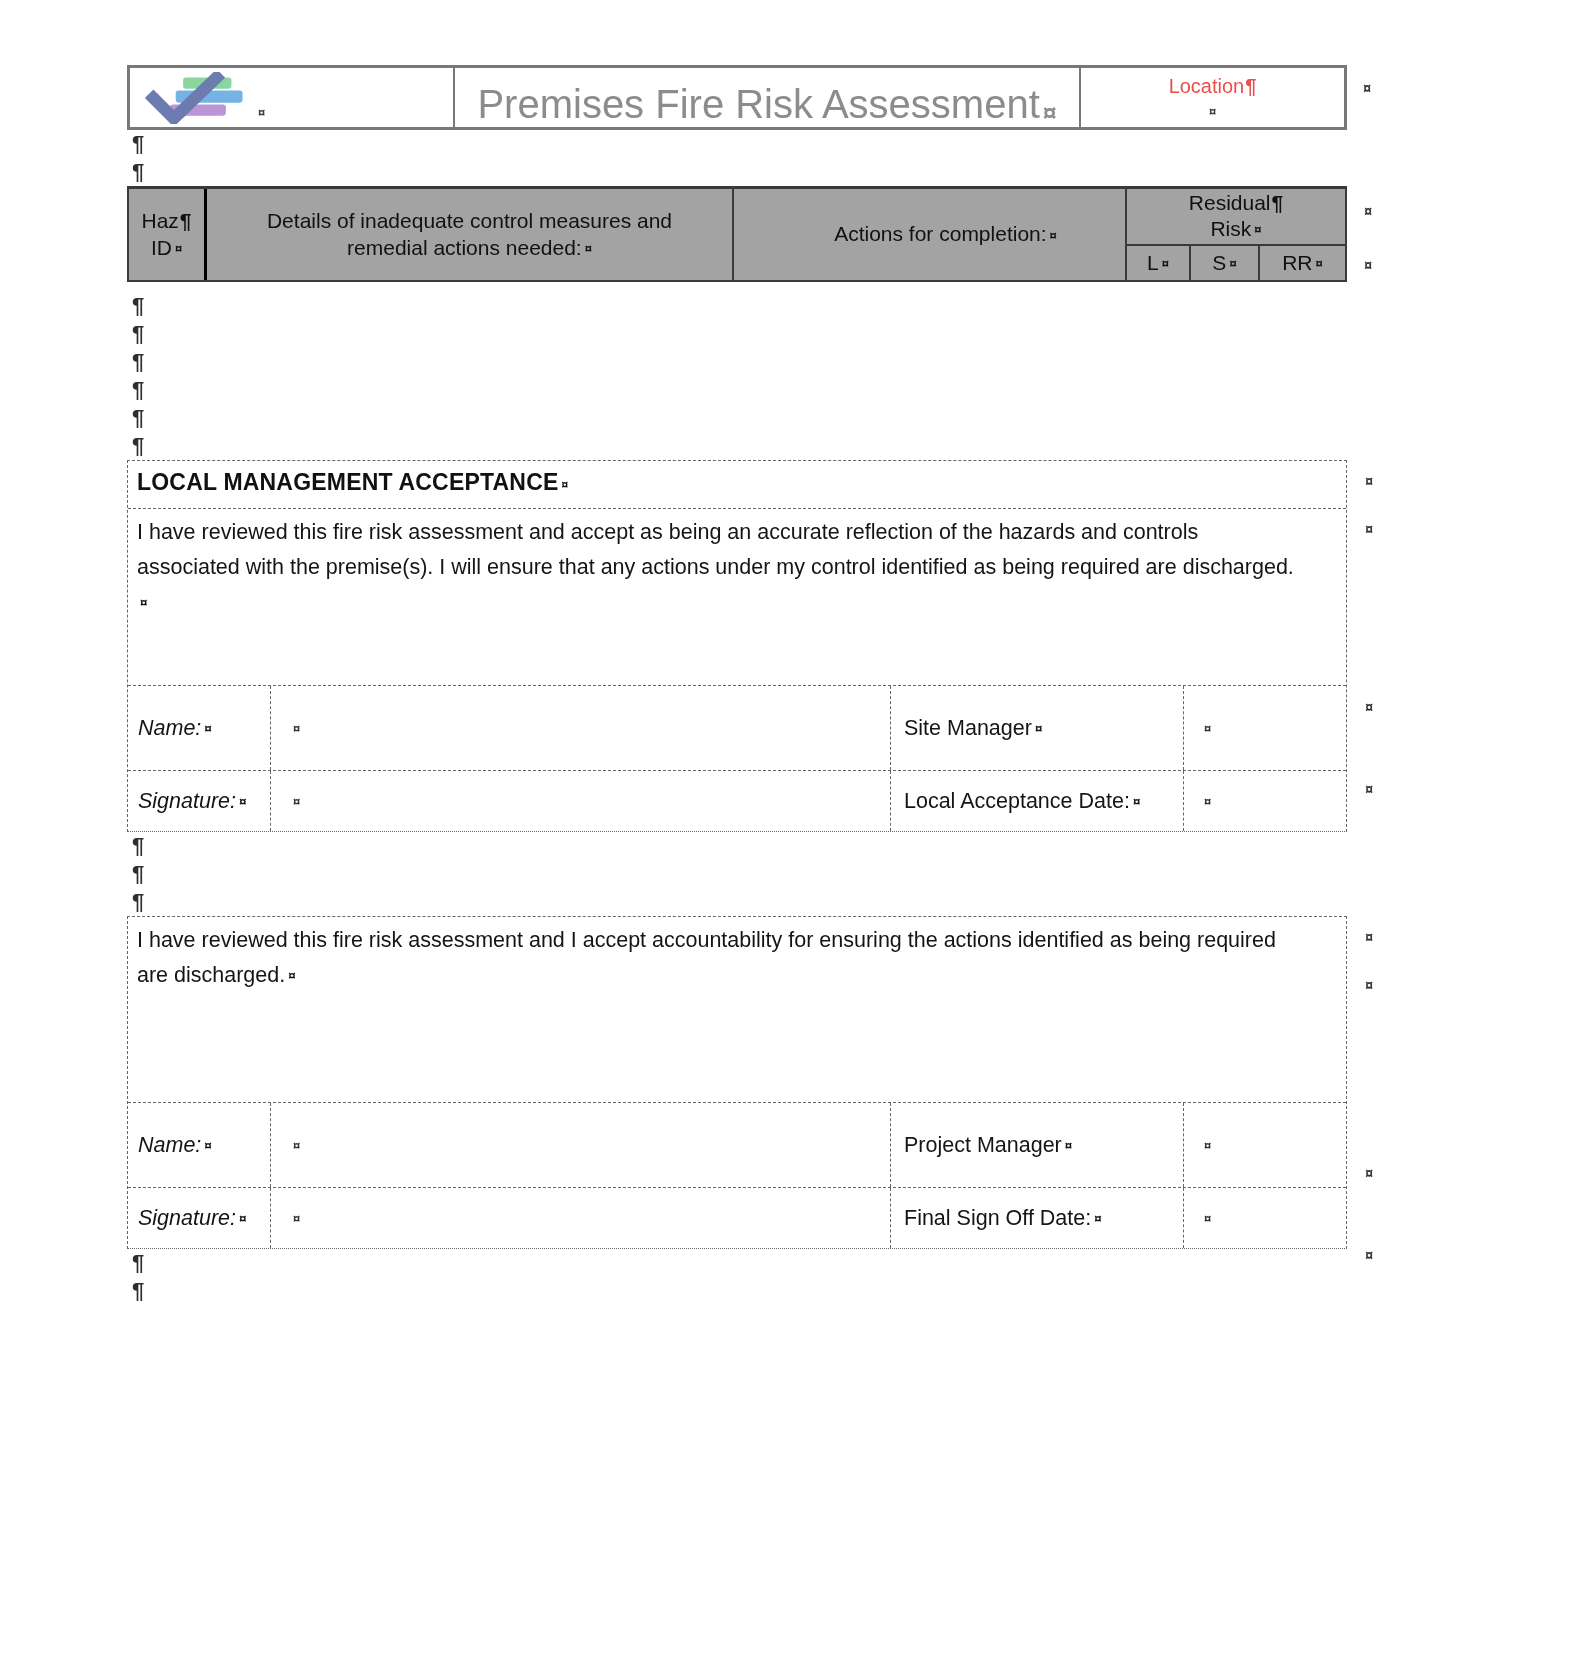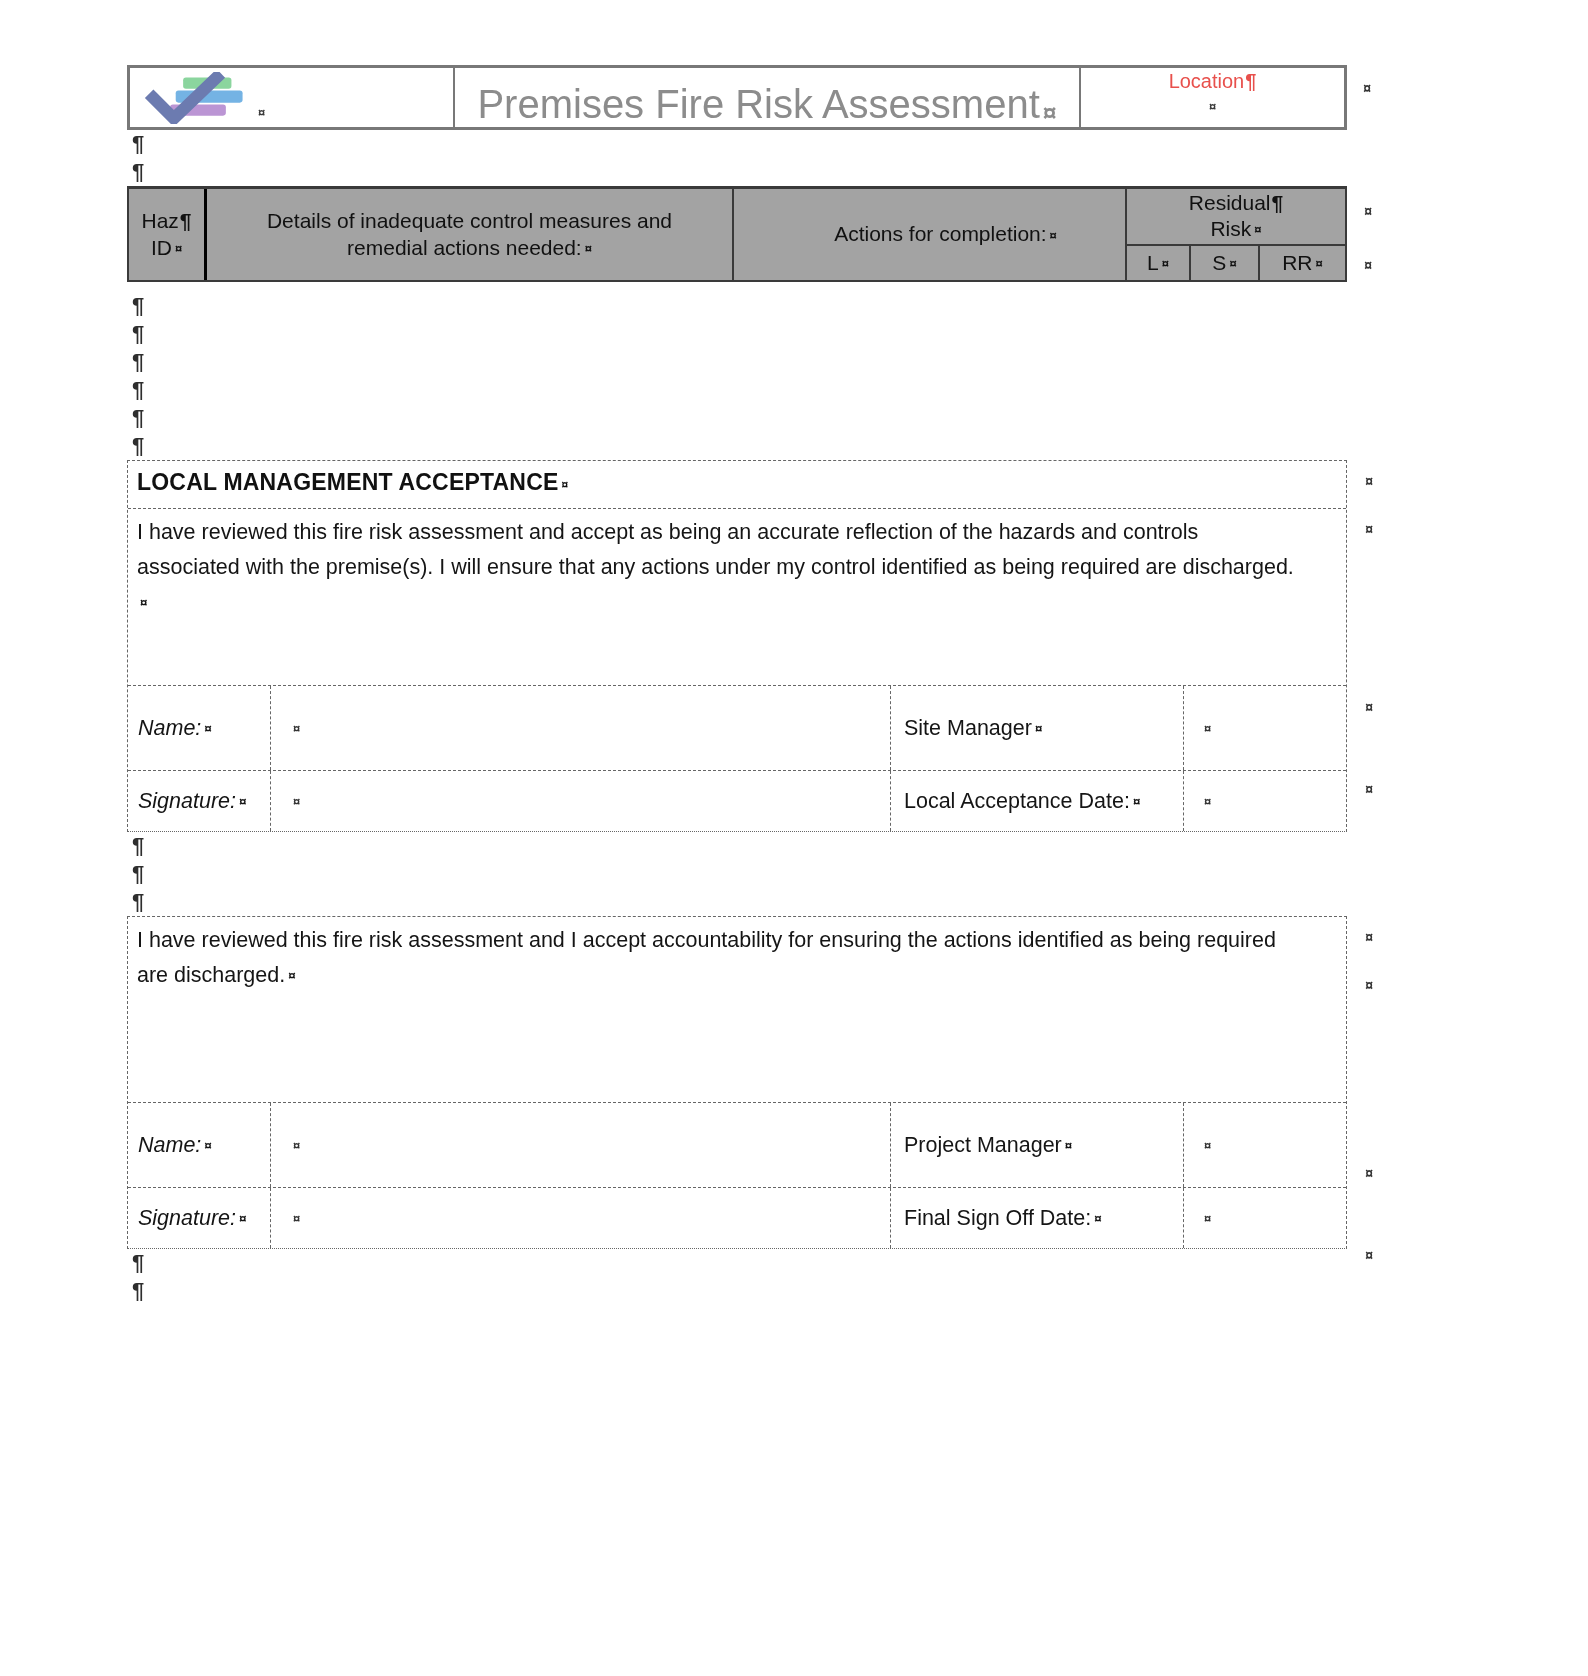--- a/index.html
+++ b/index.html
@@ -34,21 +34,21 @@
     width: 325px; border-right: 2px solid #787878;
     display: flex; align-items: center; padding-left: 12px;
   }
   .logo-cell .cm { align-self: flex-end; margin: 0 0 7px 4px; font-size: 13px; color: #3a3a3a; }
   .title-cell {
     flex: 1; border-right: 2px solid #787878;
     display: flex; align-items: flex-end; justify-content: center;
     font-size: 40px; color: #8c8c8c; white-space: nowrap;
   }
   .loc-cell {
-    width: 263px; text-align: center; font-size: 20px; 
+    width: 263px; text-align: center; font-size: 20px; padding-top: 5px;
     color: #e8504c; line-height: 26px;
   }
   .loc-cell .loc-marker-line { color: #3a3a3a; font-size: 13px; font-weight: 600; }
 
   
   .haz-table {
     position: relative; display: flex; height: 96px; width: 100%;
     border: 2px solid #3a3a3a; border-top-width: 3px; background: #a3a3a3;
     font-size: 21px; color: #111;
   }

